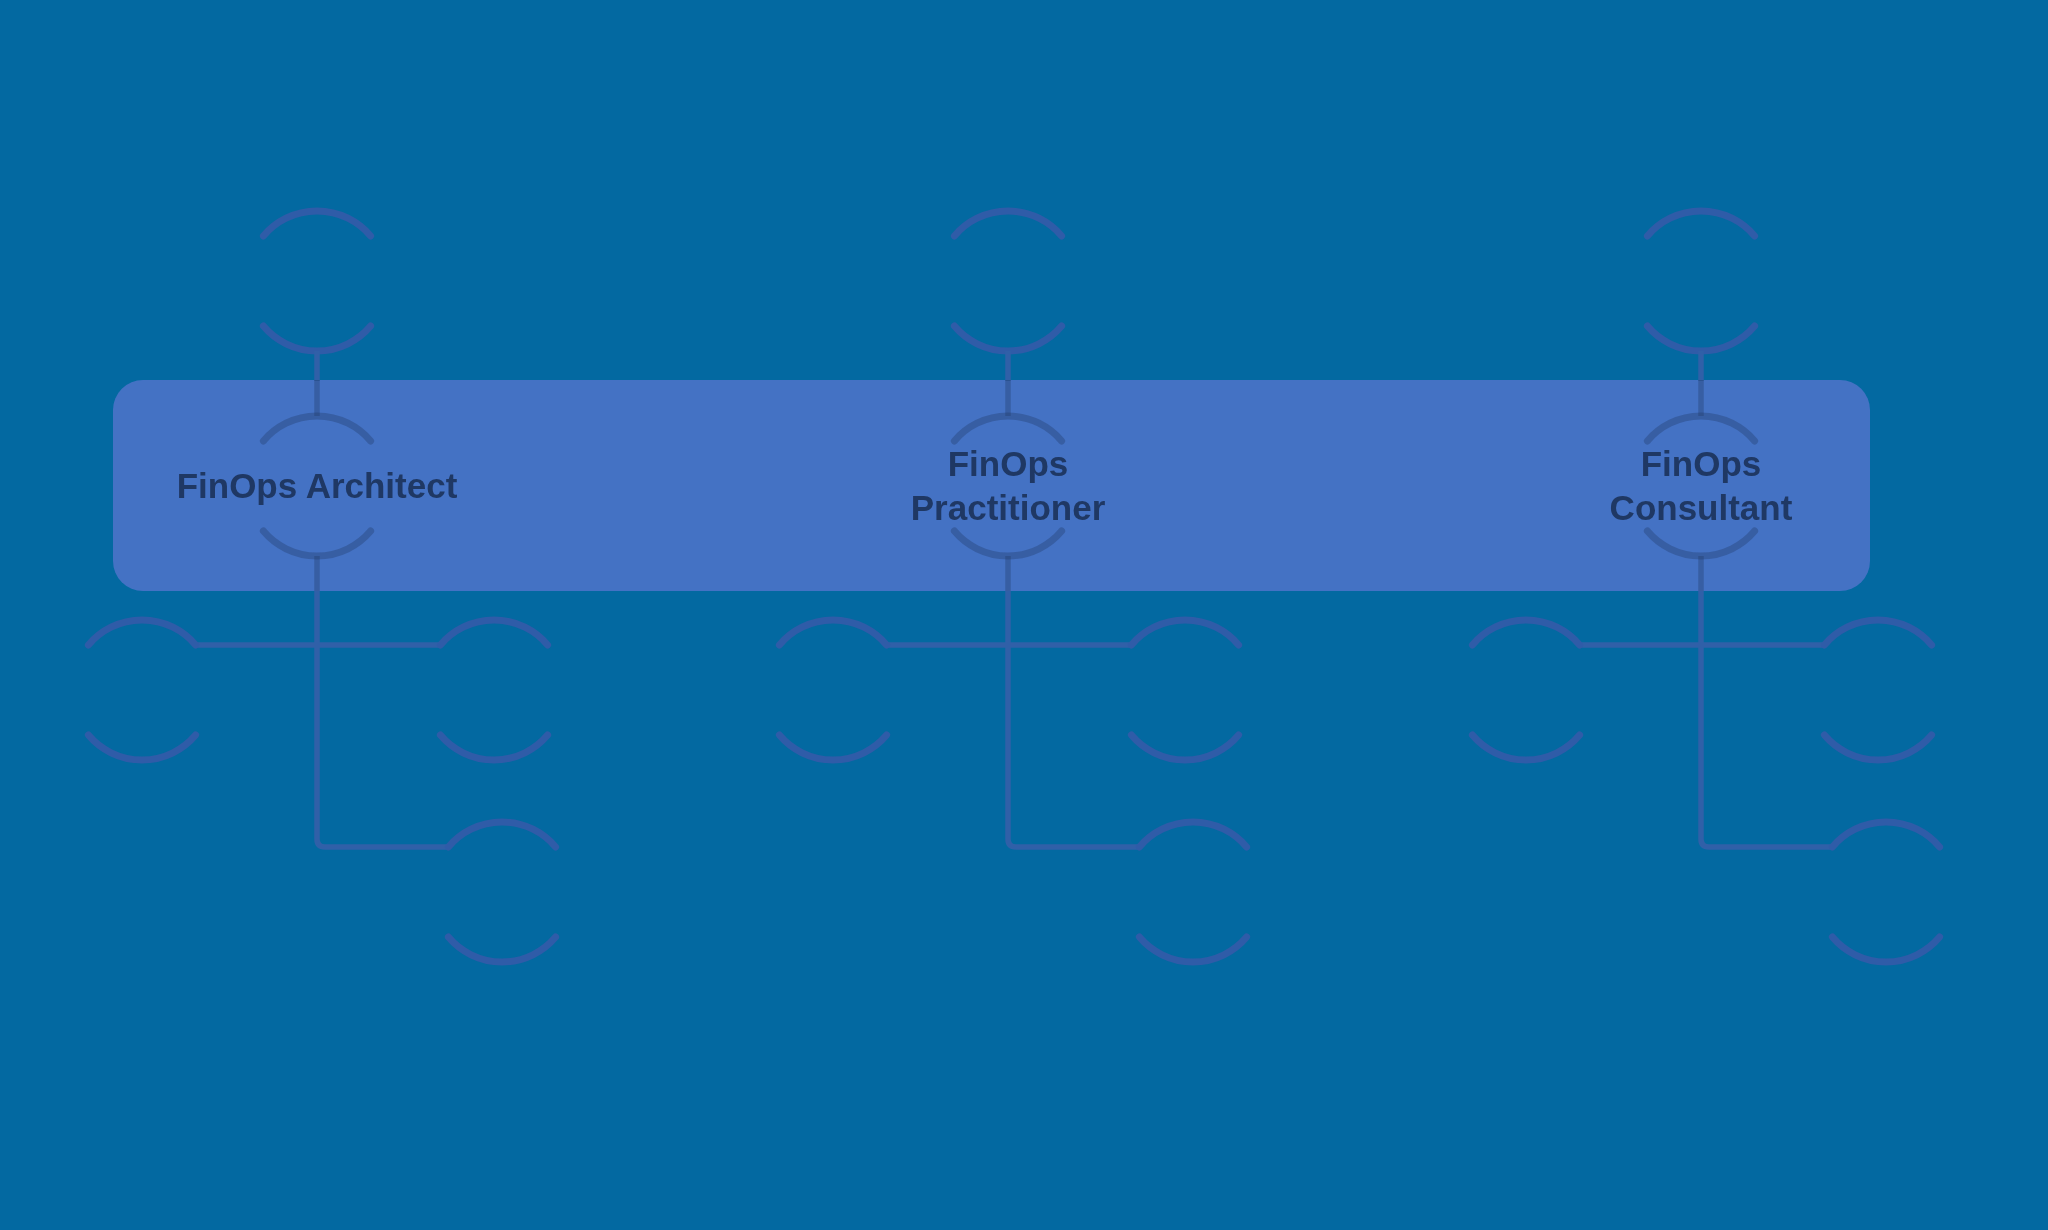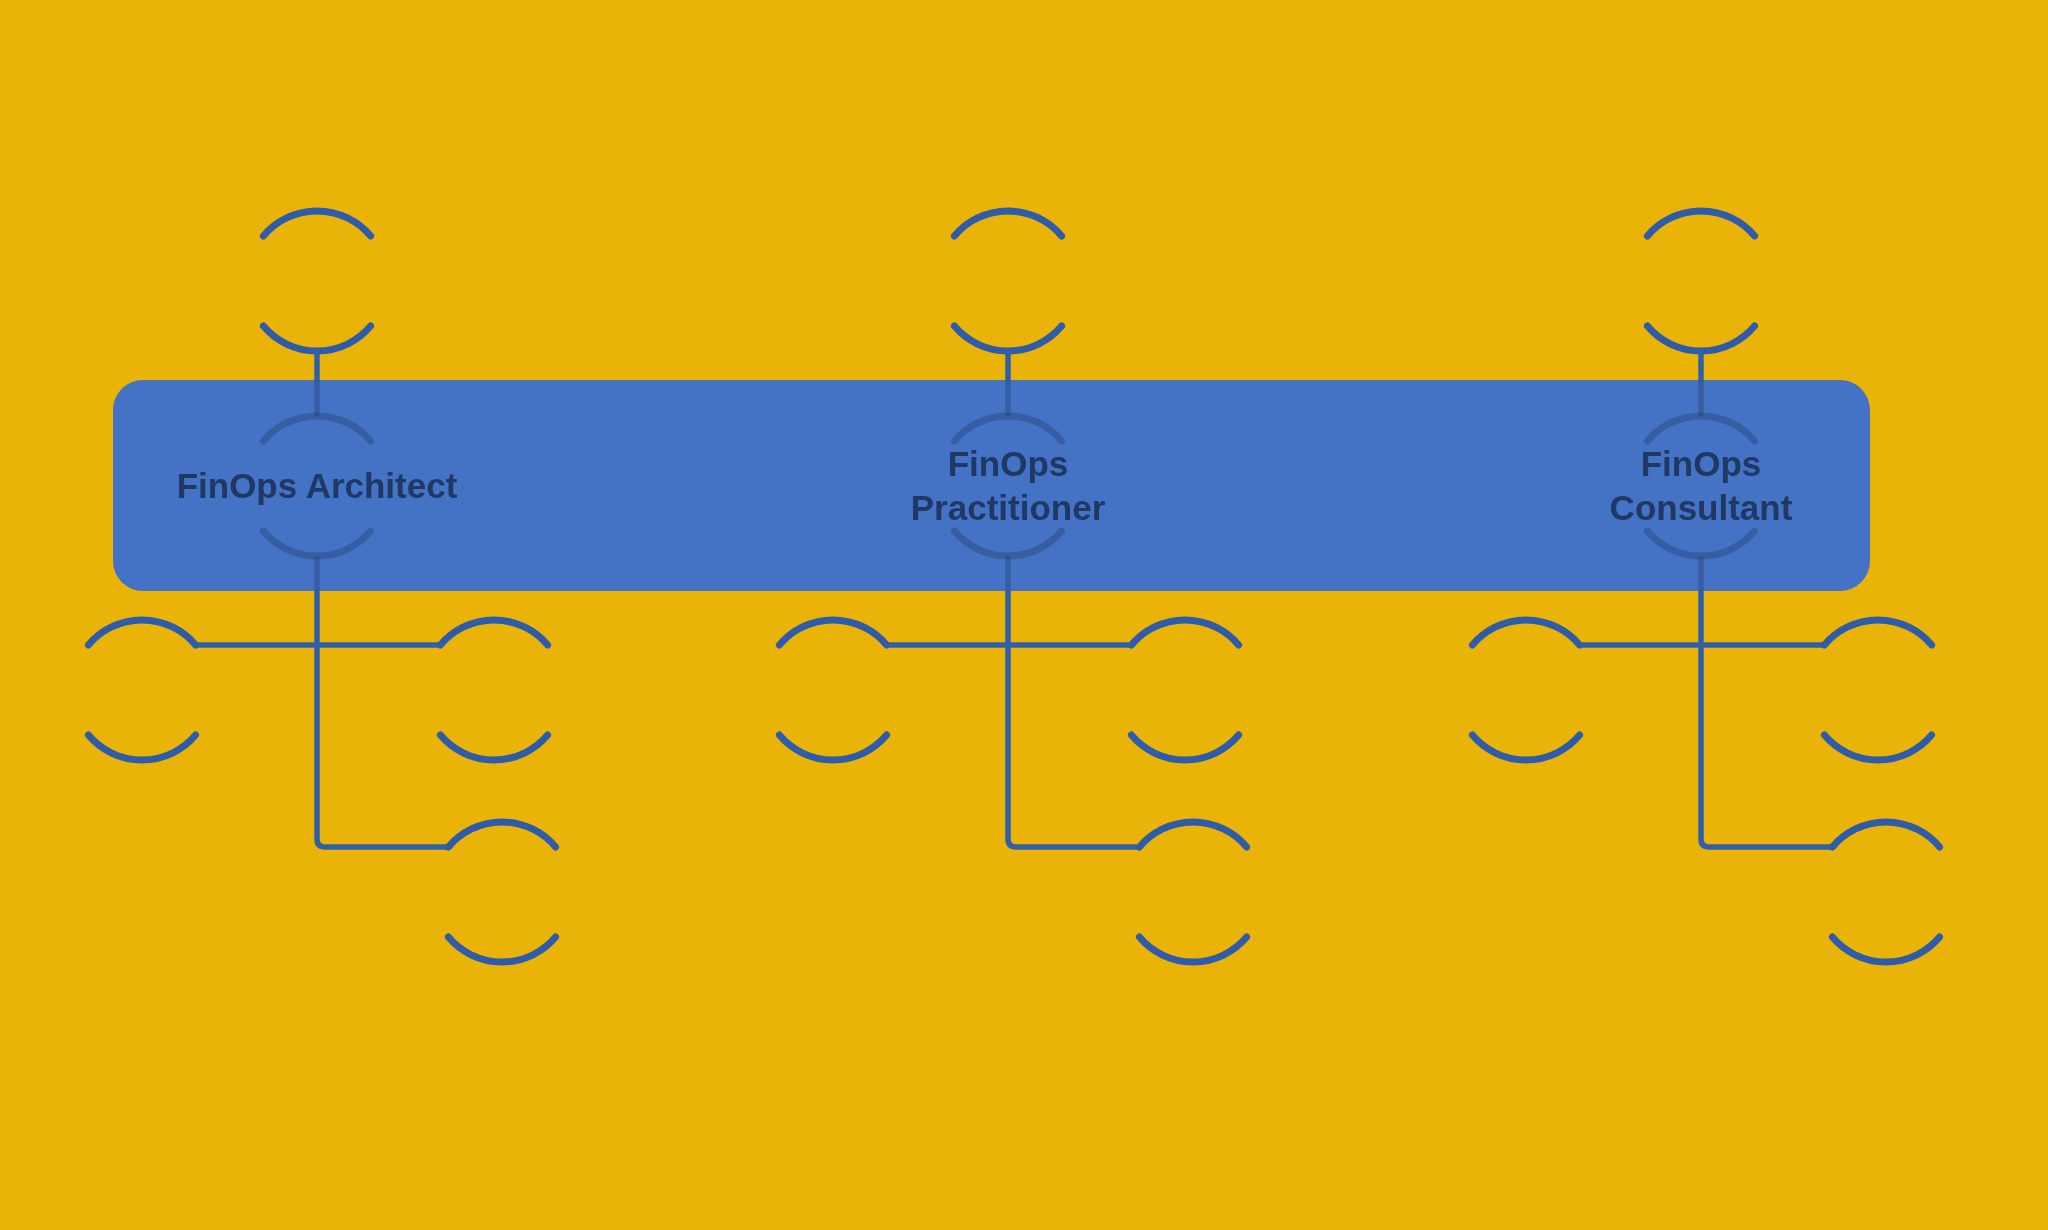--- a/index.html
+++ b/index.html
@@ -10,21 +10,21 @@
   body {
     width: 2048px;
     height: 1230px;
     overflow: hidden;
     font-family: "Liberation Sans", sans-serif;
   }
   .stage {
     position: relative;
     width: 2048px;
     height: 1230px;
-    background: #eab308;
+    background: #0369a1;
   }
   svg { display: block; }
   text {
     font-family: "Liberation Sans", "DejaVu Sans", sans-serif;
     font-weight: 700;
     font-size: 35px;
   }
 </style>
 </head>
 <body>

